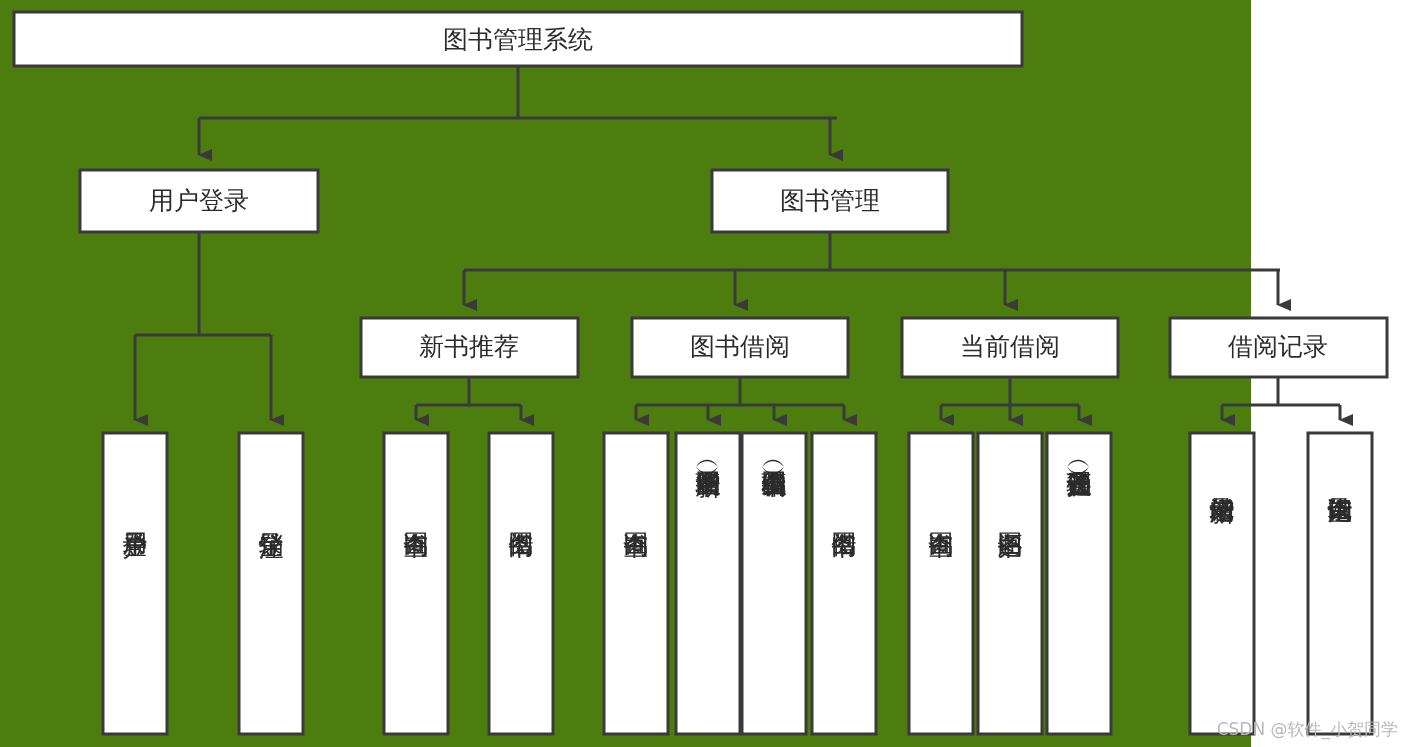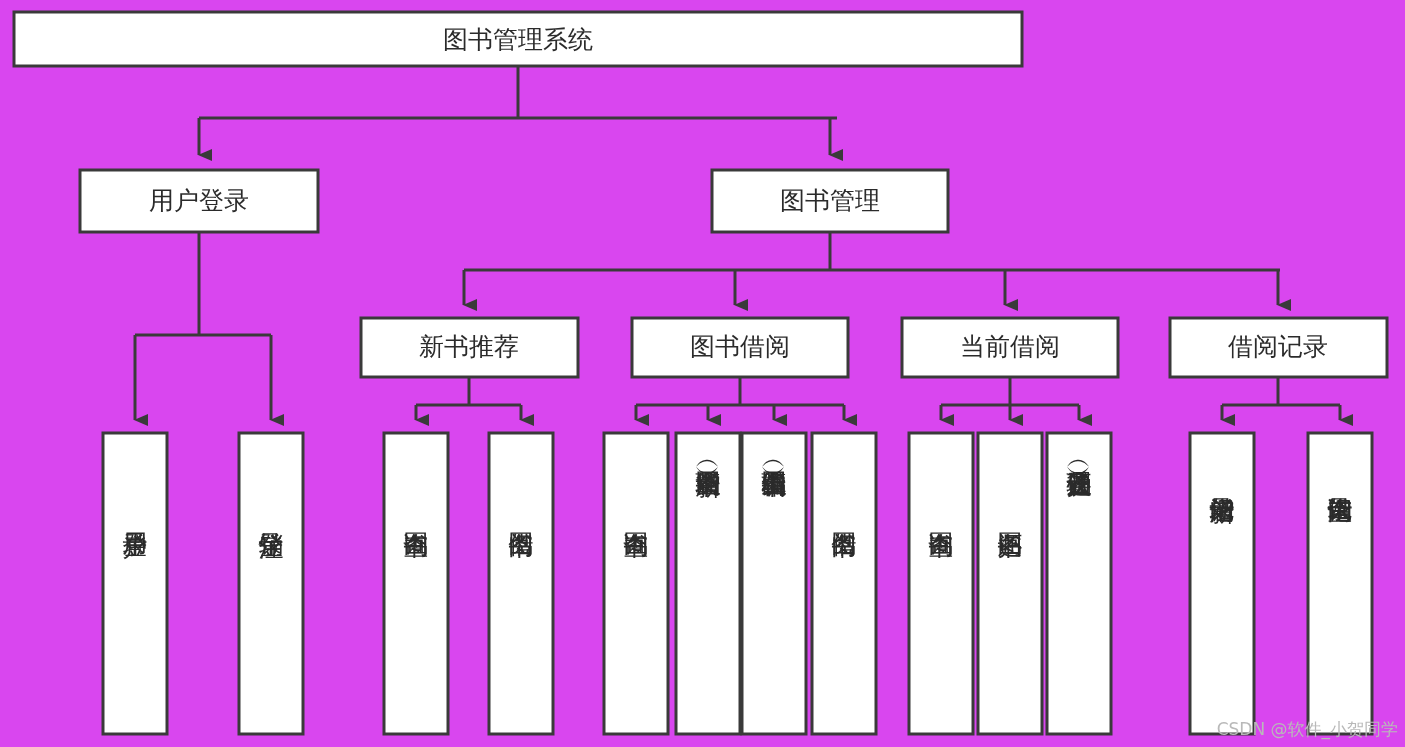--- a/index.html
+++ b/index.html
@@ -1,20 +1,20 @@
 <!DOCTYPE html>
 <html><head>
 <meta charset="utf-8">
 <style>
   html,body{margin:0;padding:0;background:#ffffff;}
   body{
     font-family:"DejaVu Sans","Liberation Sans",sans-serif;
     width:1405px;height:747px;overflow:hidden;
   }
-  #stage{position:relative;width:1405px;height:747px;background:#d946ef;}
+  #stage{position:relative;width:1251px;height:747px;background:#4d7c0f;}
   svg#diagram{position:absolute;left:0;top:0;width:1405px;height:747px;display:block;}
   .node-rect{fill:#ffffff;stroke:#3a3a3a;stroke-width:3;}
   .link-line{stroke:#3a3a3a;stroke-width:3;fill:none;}
   .arrow-head{fill:#3a3a3a;stroke:none;}
   text{fill:#2b2b2b;}
   .h-label{font-size:25px;text-anchor:middle;dominant-baseline:middle;}
   .v-label{font-size:25px;text-anchor:middle;}
   .watermark{font-size:17px;fill:#b9b9b9;text-anchor:end;}
 </style>
 </head>

